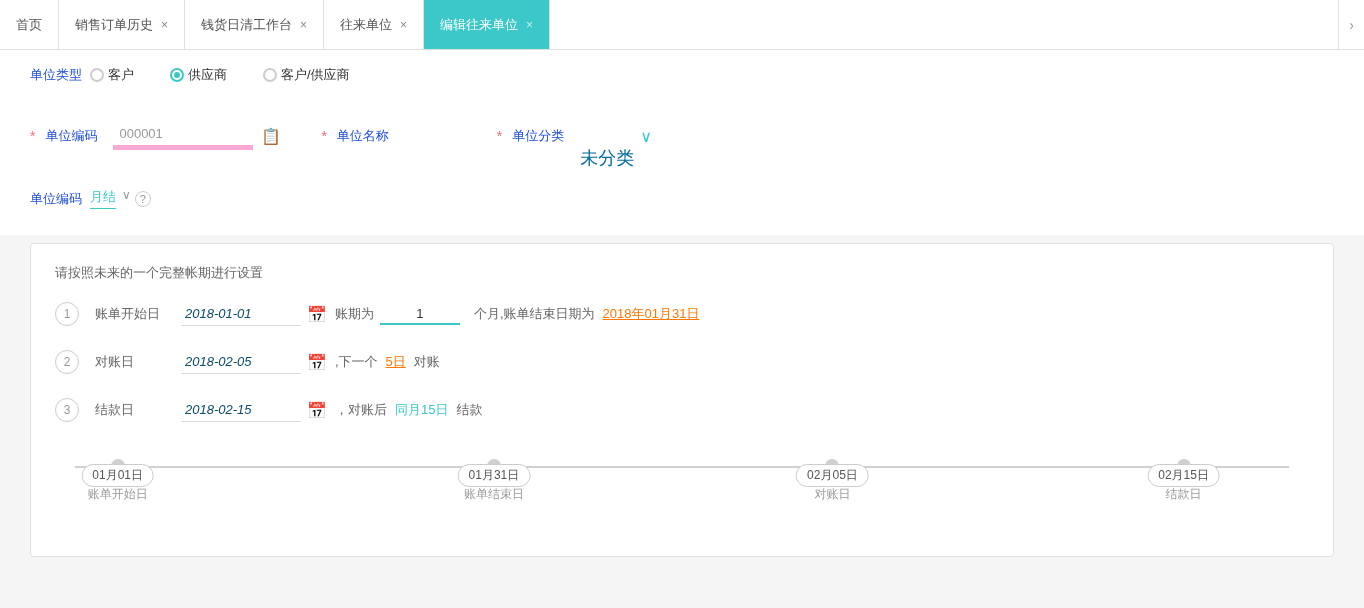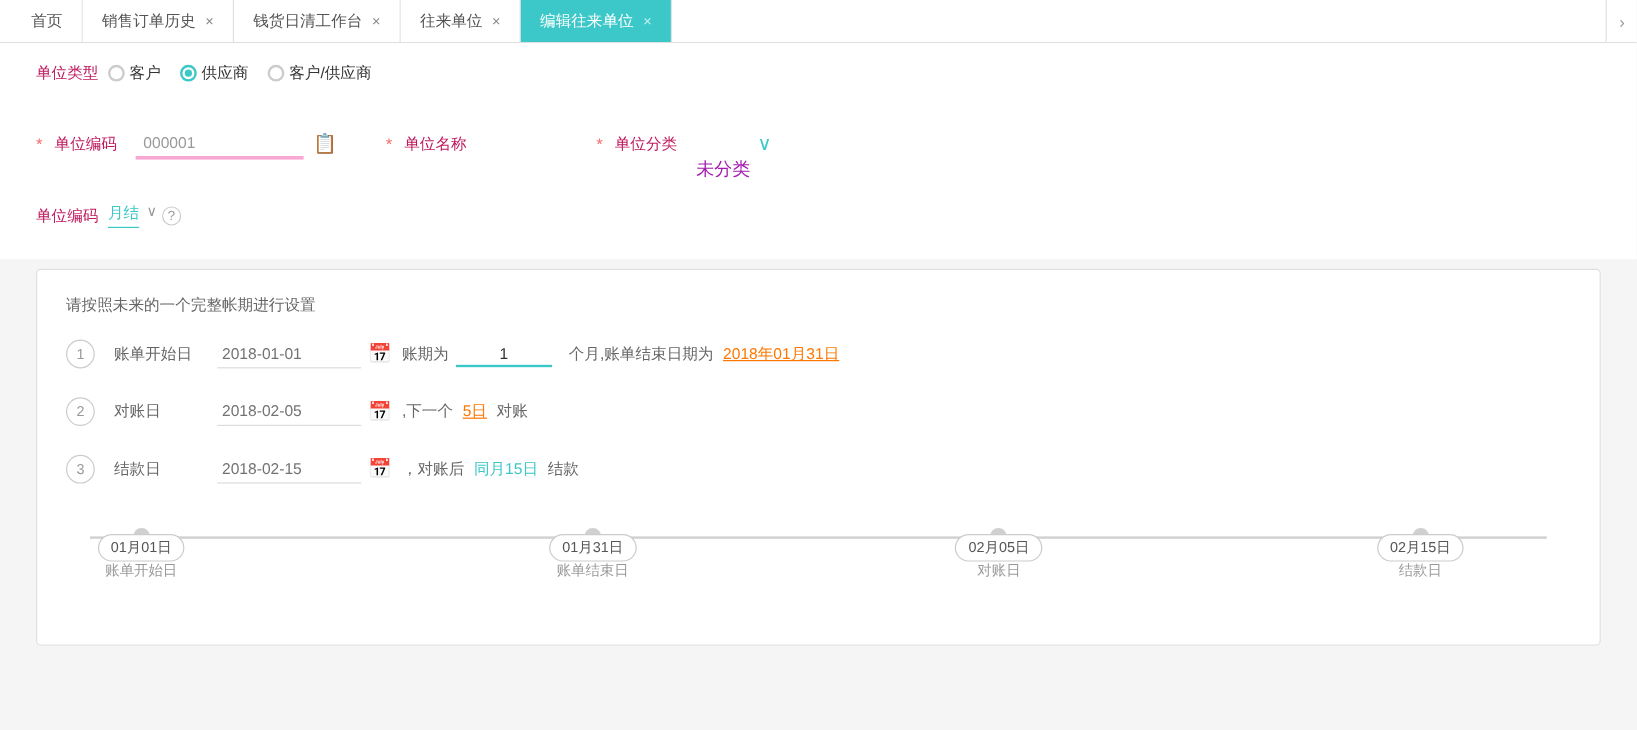--- a/index.html
+++ b/index.html
@@ -4,22 +4,22 @@
   <style>
     * { box-sizing: border-box; margin: 0; padding: 0; }
     body { font-family: 'Microsoft YaHei', Arial, sans-serif; font-size: 14px; color: #333; background: #f5f5f5; }
 
     
     .tabs-bar {
       display: flex;
       align-items: stretch;
       background: #fff;
       border-bottom: 1px solid #e0e0e0;
-      height: 36px;
-      padding-left: 10px;
+      height: 50px;
+      padding-left: 0;
     }
     .tab-item {
       display: flex;
       align-items: center;
       padding: 0 16px;
       font-size: 13px;
       color: #555;
       cursor: pointer;
       border-right: 1px solid #e0e0e0;
       white-space: nowrap;
@@ -48,34 +48,34 @@
     }
 
     .form-row {
       display: flex;
       align-items: center;
       margin-bottom: 18px;
       gap: 0;
     }
 
     .form-label {
-      color: #be185d;
+      color: #1d4ed8;
       font-size: 13px;
       white-space: nowrap;
       margin-right: 8px;
     }
     .required-star {
       color: #f56c6c;
       margin-right: 2px;
     }
 
     
     .radio-group {
       display: flex;
-      gap: 16px;
+      gap: 36px;
       align-items: flex-end;
     }
     .radio-item {
       display: flex;
       align-items: center;
       gap: 4px;
       cursor: pointer;
       font-size: 13px;
     }
     .radio-circle {
@@ -95,21 +95,21 @@
       height: 6px;
       border-radius: 50%;
       background: #3cc8c8;
       position: absolute;
       top: 50%;
       left: 50%;
       transform: translate(-50%, -50%);
     }
     .input-field {
       border: none;
-      border-bottom: 3px solid #f9a8d4;
+      border-bottom: 5px solid #f9a8d4;
       padding: 4px 6px;
       font-size: 13px;
       color: #333;
       outline: none;
       background: transparent;
     }
     .input-field.code-field { width: 140px; color: #999; }
     .input-field.name-field { width: 180px; }
 
     .calendar-icon {
@@ -135,22 +135,22 @@
       font-size: 12px;
     }
 
     
     .category-select {
       display: flex;
       align-items: center;
       gap: 6px;
     }
     .category-value {
-      font-size: 15px;
-      color: #a21caf;
+      font-size: 18px;
+      color: #0369a1;
       margin-top: 44px;
     }
     .category-chevron {
       color: #3cc8c8;
       font-size: 16px;
     }
 
     
     .settings-box {
       border: 1px solid #e0e0e0;
@@ -195,24 +195,25 @@
       color: #666;
       width: 70px;
       margin-right: 16px;
     }
 
     .date-input {
       border: none;
       border-bottom: 1px solid #ddd;
       padding: 4px 4px;
       font-size: 13px;
-      color: #737373;
+      color: #0c4a6e;
       width: 120px;
       outline: none;
       background: transparent;
+      font-style: italic;
     }
 
     .row-desc {
       font-size: 13px;
       color: #666;
       margin-left: 8px;
     }
     .highlight-orange { color: #ff7700; text-decoration: underline; }
     .highlight-teal { color: #3cc8c8; }
 

